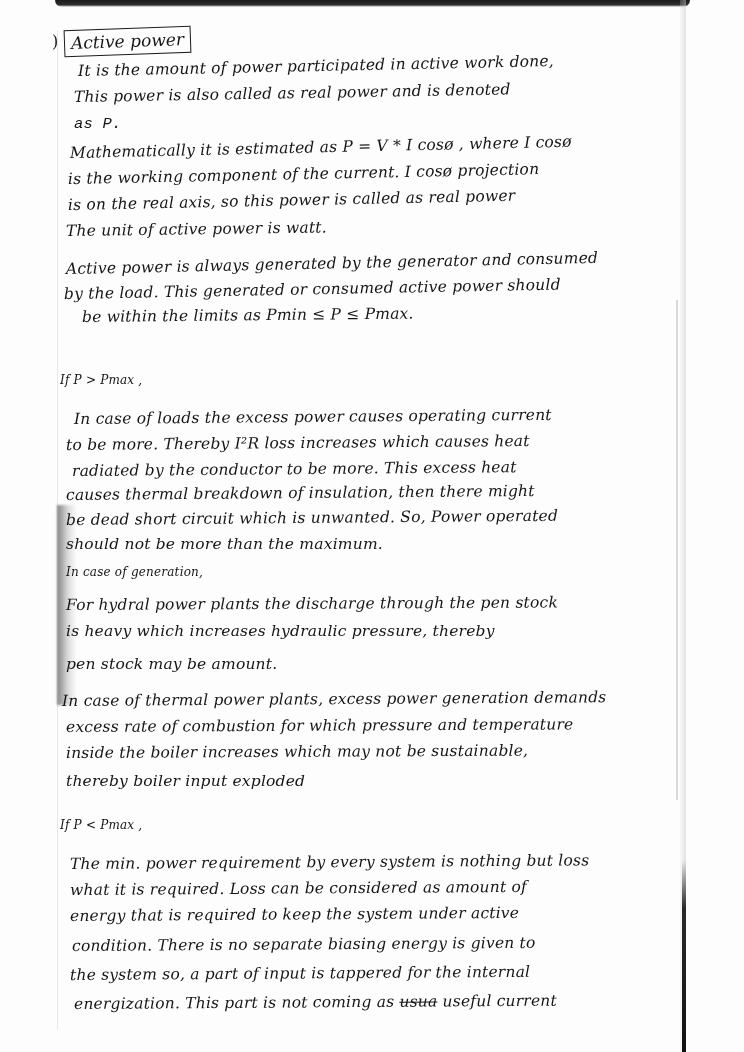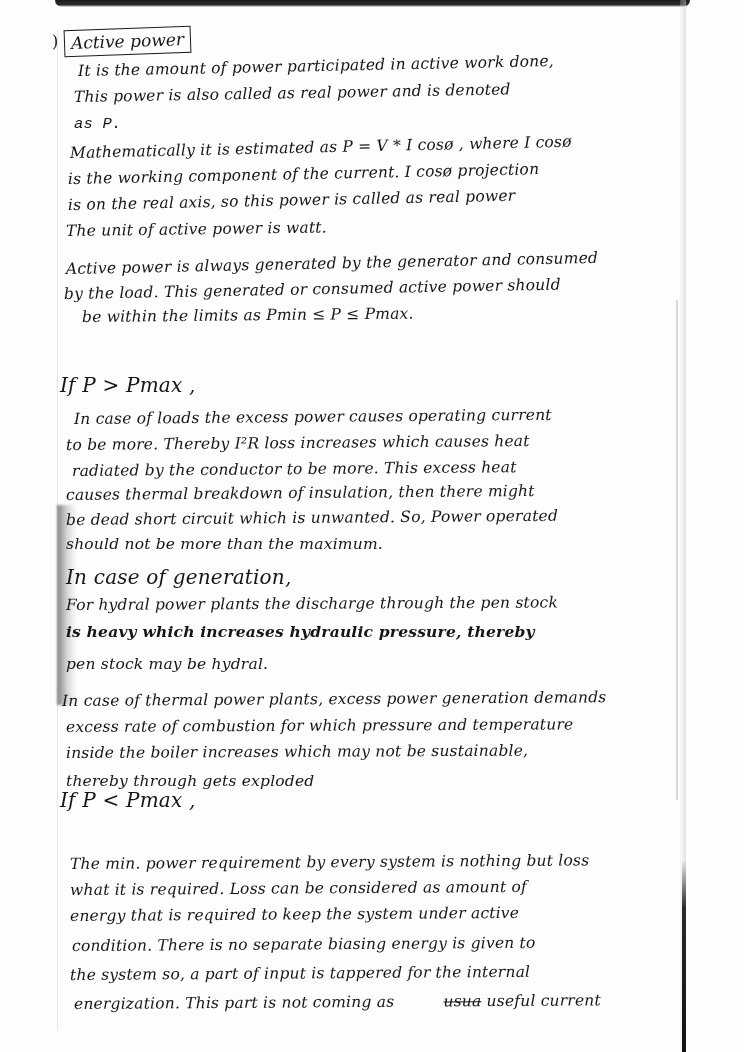--- a/index.html
+++ b/index.html
@@ -84,25 +84,24 @@
     .heading-box {
       border: 1.5px solid #1a1a1a;
       padding: 2px 6px 3px 6px;
       font-family: "DejaVu Serif", serif;
       font-style: italic;
       font-size: 17px;
       color: #161616;
       transform: rotate(-2deg);
     }
     .subhead {
-      font-size: 20px;
+      font-size: 12px;
     }
     .strike {
       text-decoration: line-through;
-      margin-left: 44px;
     }
   </style>
 </head>
 <body>
 
 <div class="page">
   <div class="top-strip"></div>
   <div class="left-edge"></div>
   <div class="left-shadow"></div>
   <div class="right-ghost"></div>
@@ -130,29 +129,29 @@
   <div class="line subhead" style="left:60px; top:373px;">If P &gt; Pmax ,</div>
   <div class="line" style="left:74px; top:410px; transform:rotate(-0.5deg);">In case of loads the excess power causes operating current</div>
   <div class="line" style="left:66px; top:436px; transform:rotate(-0.5deg);">to be more. Thereby I²R loss increases which causes heat</div>
   <div class="line" style="left:72px; top:462px; transform:rotate(-0.5deg);">radiated by the conductor to be more. This excess heat</div>
   <div class="line" style="left:66px; top:486px; transform:rotate(-0.5deg);">causes thermal breakdown of insulation, then there might</div>
   <div class="line" style="left:66px; top:511px; transform:rotate(-0.5deg);">be dead short circuit which is unwanted. So, Power operated</div>
   <div class="line subhead" style="left:66px; top:565px;">In case of generation,</div>
 
   <div class="line" style="left:66px; top:535px;">should not be more than the maximum.</div>
   <div class="line" style="left:66px; top:596px; transform:rotate(-0.3deg);">For hydral power plants the discharge through the pen stock</div>
-  <div class="line" style="left:66px; top:622px;font-weight:bold;">is heavy which increases hydraulic pressure, thereby</div>
-  <div class="line" style="left:66px; top:655px;">pen stock may be hydral.</div>
+  <div class="line" style="left:66px; top:622px;">is heavy which increases hydraulic pressure, thereby</div>
+  <div class="line" style="left:66px; top:655px;">pen stock may be amount.</div>
 
   <div class="line" style="left:62px; top:692px; transform:rotate(-0.4deg);">In case of thermal power plants, excess power generation demands</div>
   <div class="line" style="left:66px; top:718px; transform:rotate(-0.3deg);">excess rate of combustion for which pressure and temperature</div>
   <div class="line" style="left:66px; top:744px; transform:rotate(-0.3deg);">inside the boiler increases which may not be sustainable,</div>
-  <div class="line" style="left:66px; top:772px;">thereby through gets exploded</div>
+  <div class="line" style="left:66px; top:772px;">thereby boiler input exploded</div>
 
-  <div class="line subhead" style="left:60px; top:788px;">If P &lt; Pmax ,</div>
+  <div class="line subhead" style="left:60px; top:818px;">If P &lt; Pmax ,</div>
   <div class="line" style="left:70px; top:855px; transform:rotate(-0.4deg);">The min. power requirement by every system is nothing but loss</div>
   <div class="line" style="left:70px; top:881px; transform:rotate(-0.4deg);">what it is required. Loss can be considered as amount of</div>
   <div class="line" style="left:70px; top:907px; transform:rotate(-0.4deg);">energy that is required to keep the system under active</div>
   <div class="line" style="left:72px; top:937px; transform:rotate(-0.4deg);">condition. There is no separate biasing energy is given to</div>
   <div class="line" style="left:70px; top:966px; transform:rotate(-0.4deg);">the system so, a part of input is tappered for the internal</div>
   <div class="line" style="left:74px; top:995px; transform:rotate(-0.4deg);">
     <span>energization. This part is not coming as</span>
     <span class="strike">usua</span>
     <span>useful current</span>
   </div>

